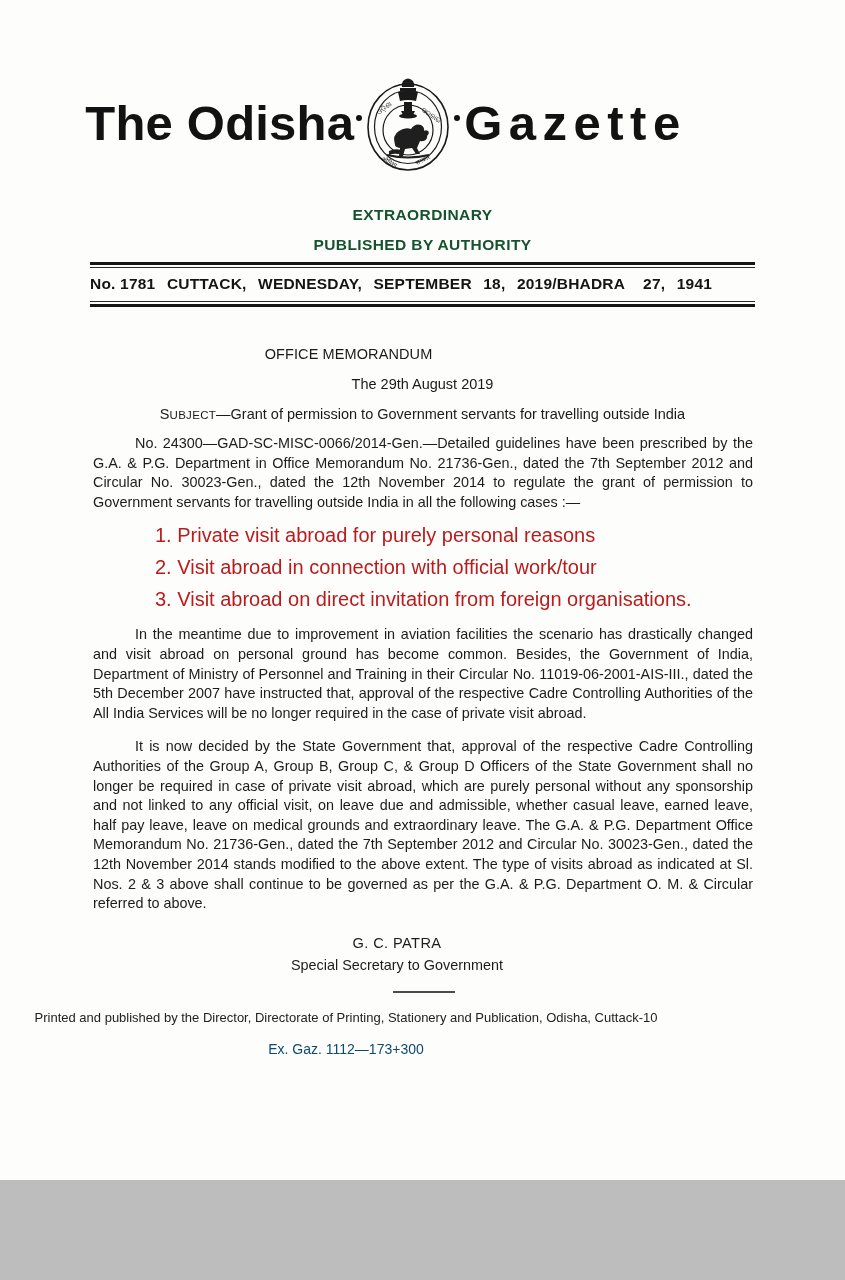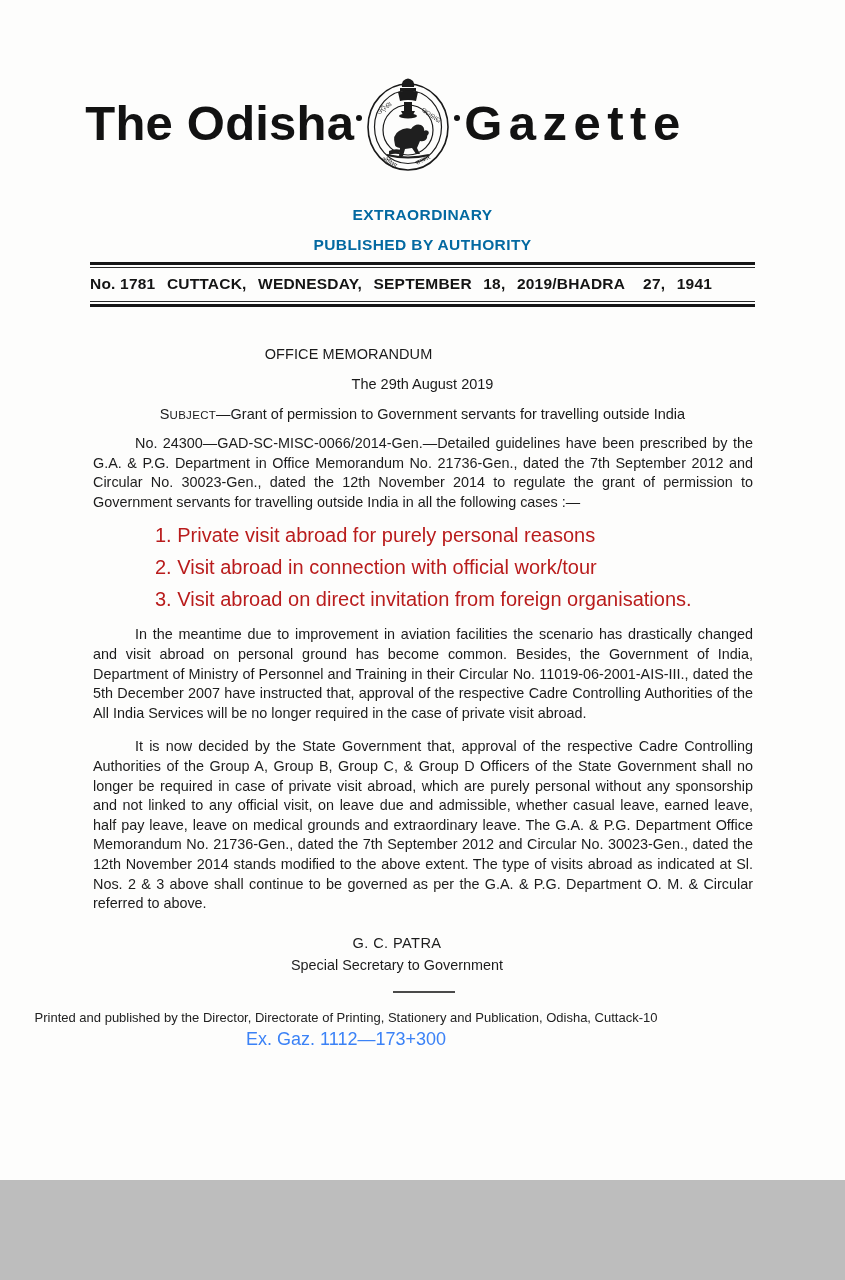--- a/index.html
+++ b/index.html
@@ -63,21 +63,21 @@
   .emblem {
     width: 86px;
     height: 96px;
     margin: 0 1px;
     display: block;
   }
 
   
   .center-line {
     text-align: center;
-    color: #0369a1;
+    color: #14532d;
   }
   .extraordinary {
     position: absolute;
     left: 0; top: 206px; width: 845px;
     font-size: 15.5px;
     font-weight: bold;
     letter-spacing: 0.4px;
   }
   .published {
     position: absolute;
@@ -216,23 +216,23 @@
     left: 0;
     top: 1010px;
     width: 692px;
     text-align: center;
   }
   .footer-line1 {
     font-size: 13px;
     color: #222;
   }
   .footer-line2 {
-    font-size: 18px;
-    margin-top: 4px;
-    color: #3b82f6;
+    font-size: 14px;
+    margin-top: 16px;
+    color: #0c4a6e;
   }
 </style>
 </head>
 <body>
 
 <div class="page">
 
   <div class="masthead">
     <span class="mast-word mast-left">The Odisha</span>
     <span class="mast-dot"></span>

